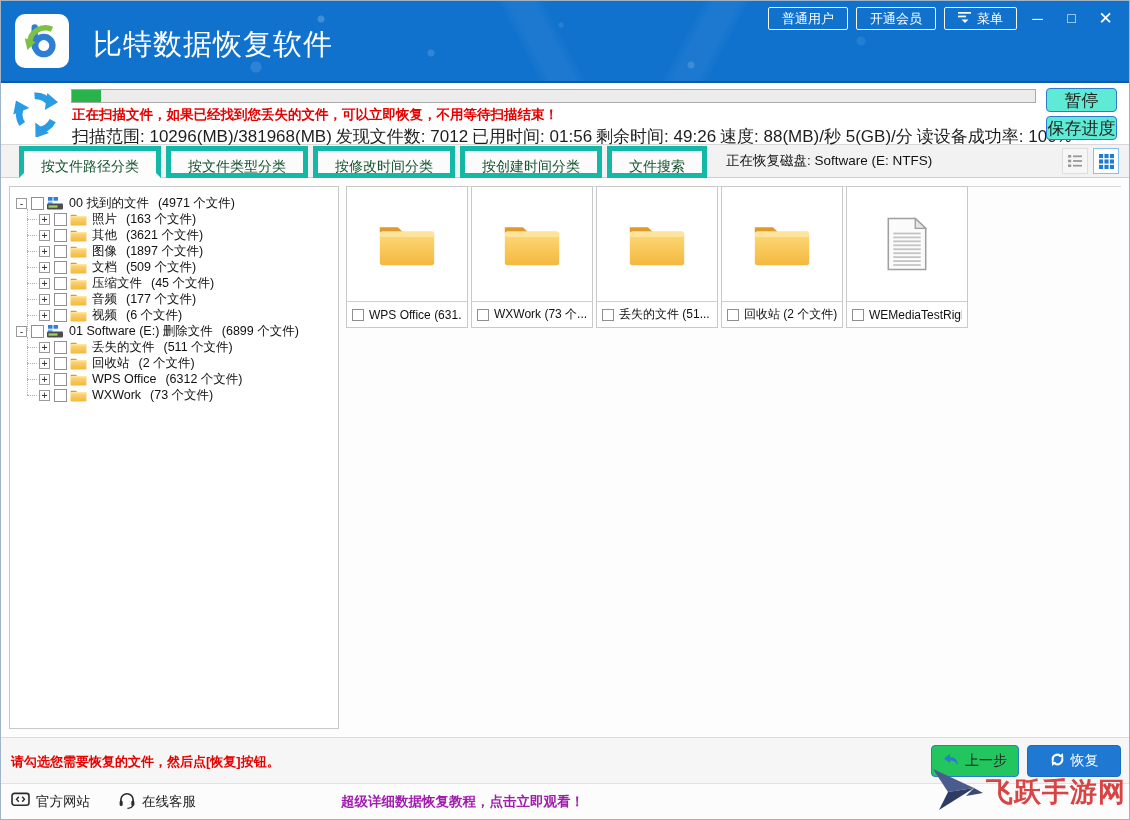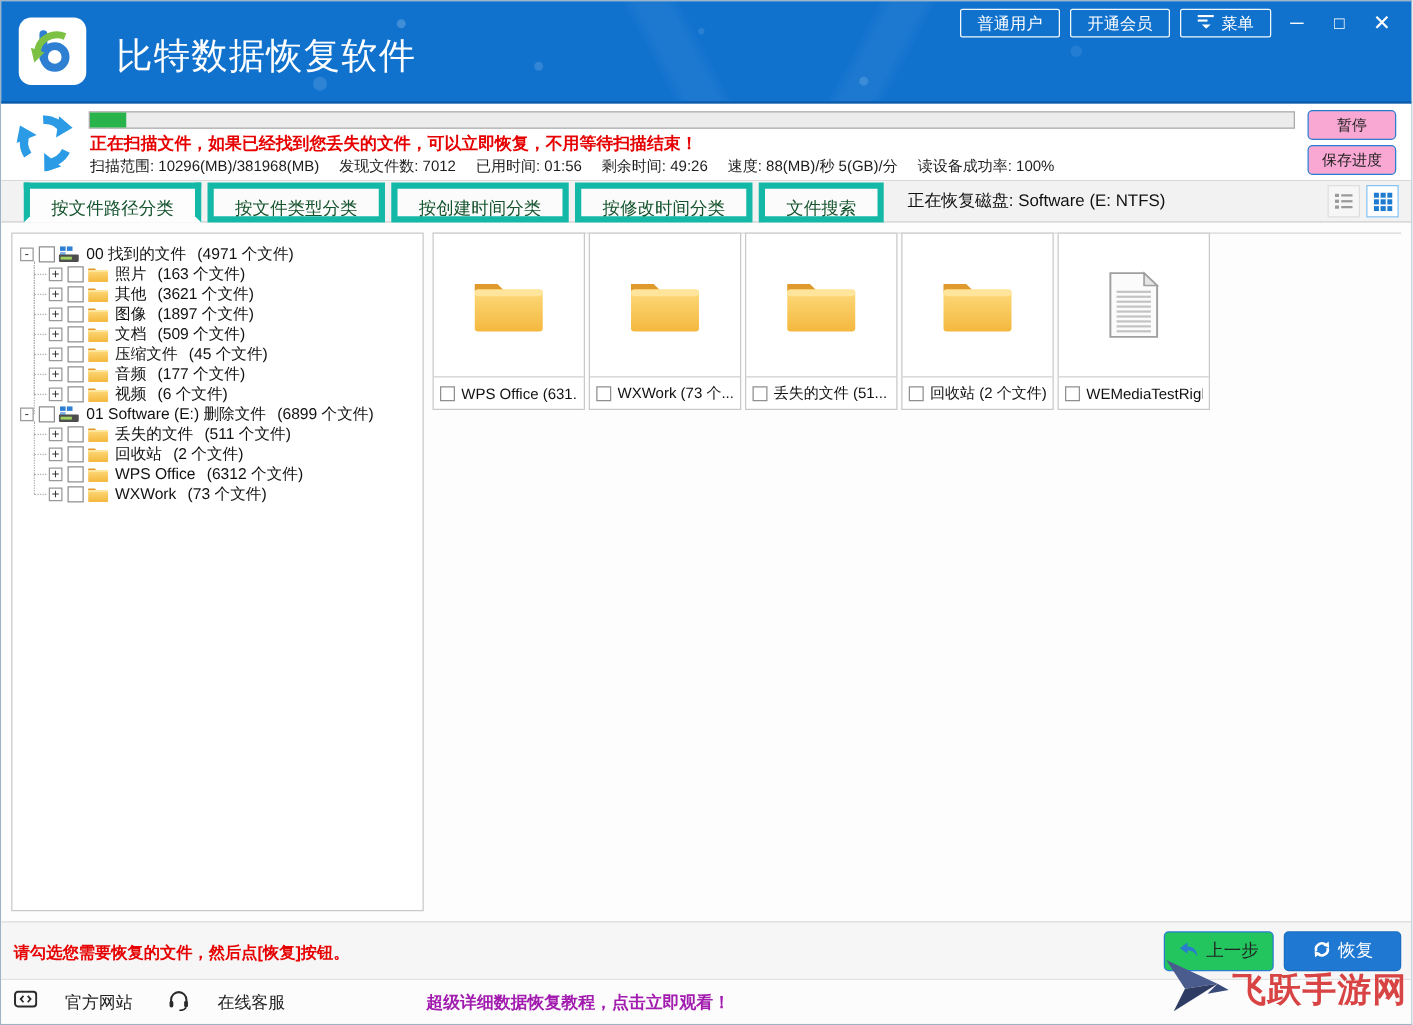--- a/index.html
+++ b/index.html
@@ -27,22 +27,22 @@
   .win-ctrl { color:#fff; width:27px; text-align:center; cursor:pointer; margin-left:7px; font-size:15px; line-height:23px; }
   .win-ctrl.max { font-size:14px; }
   .win-ctrl.close { font-size:17px; }
 
   
   .scan-panel { height:62px; flex:0 0 auto; position:relative; background:#fff; border-bottom:1px solid #d8d8d8; }
   .recycle-icon { position:absolute; left:12px; top:7px; width:47px; height:47px; }
   .progress-track { position:absolute; left:70px; top:6px; width:965px; height:14px; border:1px solid #a9a9a9; background:#ececec; }
   .progress-fill { height:100%; background:#28b44b; }
   .scan-status { position:absolute; left:71px; top:23px; color:#e60000; font-size:13.5px; font-weight:bold; white-space:nowrap; }
-  .scan-info { position:absolute; left:71px; top:42px; font-size:12px; color:#1d1d1d; display:flex; gap:16px; white-space:nowrap; }
-  .scan-btn { position:absolute; right:12px; width:71px; height:24px; background:#f9a8d4; border:1px solid #2a7cd0; border-radius:4px; font-size:12px; color:#222; cursor:pointer; font-family:inherit; }
+  .scan-info { position:absolute; left:71px; top:42px; font-size:17px; color:#1d1d1d; display:flex; gap:4px; white-space:nowrap; }
+  .scan-btn { position:absolute; right:12px; width:71px; height:24px; background:#5eead4; border:1px solid #2a7cd0; border-radius:4px; font-size:17px; color:#222; cursor:pointer; font-family:inherit; }
   .scan-btn.pause { top:5px; }
   .scan-btn.save { top:33px; }
 
   
   .tabbar { height:33px; flex:0 0 auto; background:#f2f2f2; border-bottom:1px solid #cfcfcf; position:relative; display:flex; align-items:flex-end; padding-left:18px; }
   .tabs { display:flex; align-items:flex-end; }
   .tab { height:32px; line-height:30px; border:5px solid #14b8a6; background:#fbfbfb; margin-right:5px; margin-bottom:-1px; padding:0 17px; font-size:14px; color:#14532d; cursor:pointer; font-family:inherit; white-space:nowrap; }
   .tab.active { background:#fdfdfd; border-bottom-color:#fdfdfd; }
   .tab-status { margin-left:14px; font-size:13.5px; color:#111; line-height:32px; white-space:nowrap; }
   .view-toggles { position:absolute; right:10px; top:3px; display:flex; gap:5px; }
@@ -75,21 +75,21 @@
   .card-label { font-size:12px; color:#111; white-space:nowrap; overflow:hidden; }
 
   
   .action-row { height:46px; flex:0 0 auto; background:#f6f6f6; border-top:1px solid #dcdcdc; position:relative; }
   .action-hint { position:absolute; left:10px; top:15px; color:#e60000; font-size:13px; font-weight:bold; white-space:nowrap; }
   .btn-back { position:absolute; right:110px; top:7px; width:88px; height:32px; background:#22c55e; border:1px solid #2a7cd0; border-radius:4px; font-size:14px; color:#222; display:flex; align-items:center; justify-content:center; gap:6px; cursor:pointer; font-family:inherit; }
   .btn-recover { position:absolute; right:8px; top:7px; width:94px; height:32px; background:#1f78d1; border:1px solid #1a6dc2; border-radius:4px; font-size:14px; color:#fff; display:flex; align-items:center; justify-content:center; gap:6px; cursor:pointer; font-family:inherit; }
 
   
   .footer { height:36px; flex:0 0 auto; background:#fcfcfc; border-top:1px solid #e2e2e2; position:relative; display:flex; align-items:center; padding:0 10px; }
-  .footer-item { display:flex; align-items:center; gap:22px; font-size:13.5px; color:#222; margin-right:28px; cursor:pointer; white-space:nowrap; }
+  .footer-item { display:flex; align-items:center; gap:6px; font-size:13.5px; color:#222; margin-right:28px; cursor:pointer; white-space:nowrap; }
   .tutorial-link { position:absolute; left:340px; color:#a21caf; font-size:13.5px; font-weight:bold; cursor:pointer; white-space:nowrap; }
 
   
   .watermark { position:absolute; right:3px; bottom:2px; display:flex; align-items:center; z-index:50; pointer-events:none; }
   .wm-text { color:#d84343; font-size:27px; font-weight:bold; letter-spacing:1px; margin-left:2px; white-space:nowrap; }
 </style>
 </head>
 <body>
 
 <div class="window">
@@ -152,22 +152,22 @@
         <span>读设备成功率: 100%</span>
       </div>
     <button class="scan-btn pause">暂停</button>
     <button class="scan-btn save">保存进度</button>
   </section>
 
   <nav class="tabbar">
     <div class="tabs">
         <button class="tab active">按文件路径分类</button>
         <button class="tab">按文件类型分类</button>
+        <button class="tab">按修改时间分类</button>
         <button class="tab">按创建时间分类</button>
-        <button class="tab">按修改时间分类</button>
         <button class="tab">文件搜索</button>
       </div>
     <div class="tab-status">正在恢复磁盘: Software (E: NTFS)</div>
     <div class="view-toggles">
       <span class="vt">
         <svg viewBox="0 0 16 14" width="16" height="14">
             <g fill="#9a9a9a">
               <rect x="1" y="1" width="3.2" height="2.6"></rect>
               <rect x="6" y="1.4" width="9" height="1.8"></rect>
               <rect x="1" y="5.7" width="3.2" height="2.6"></rect>

